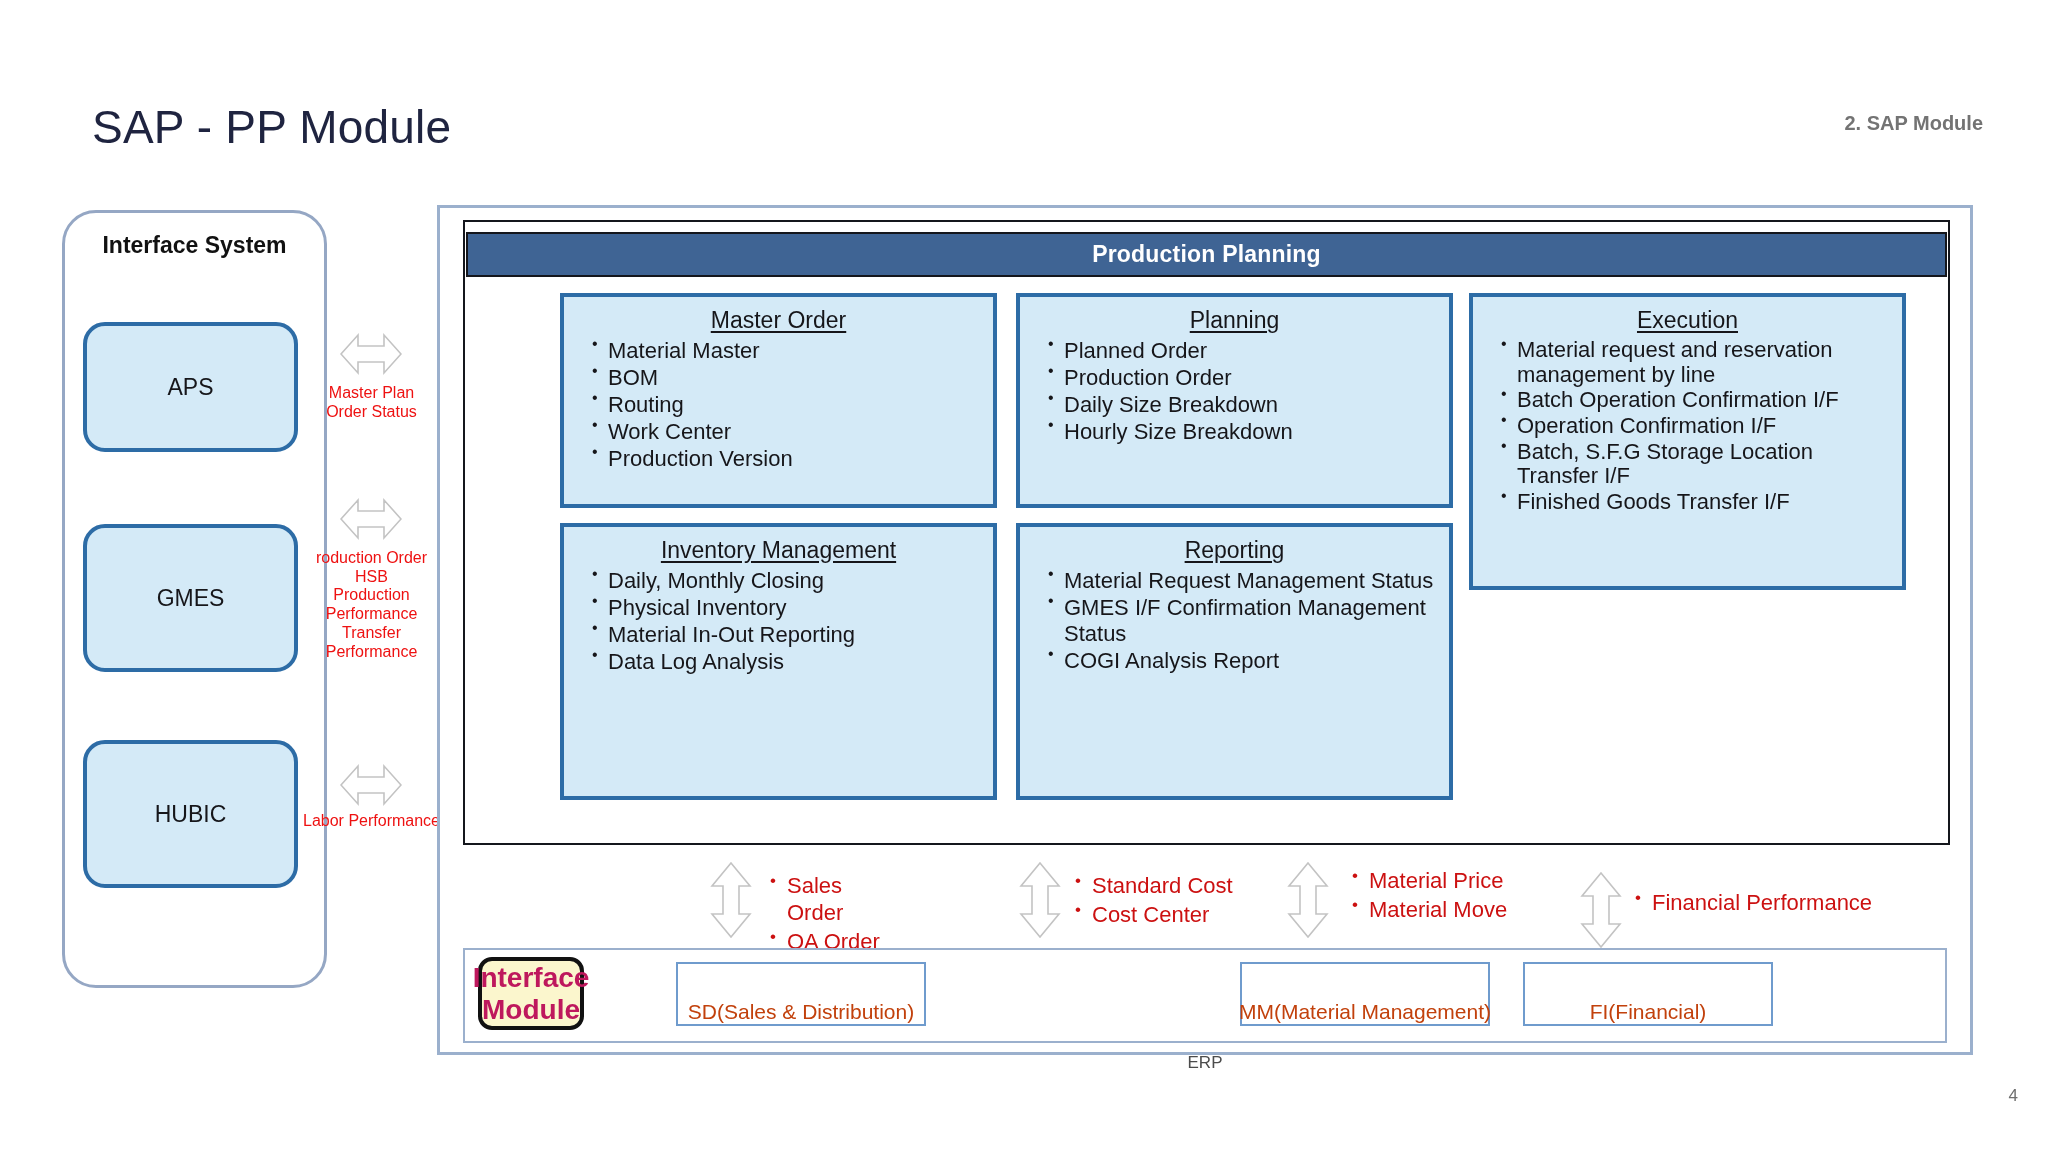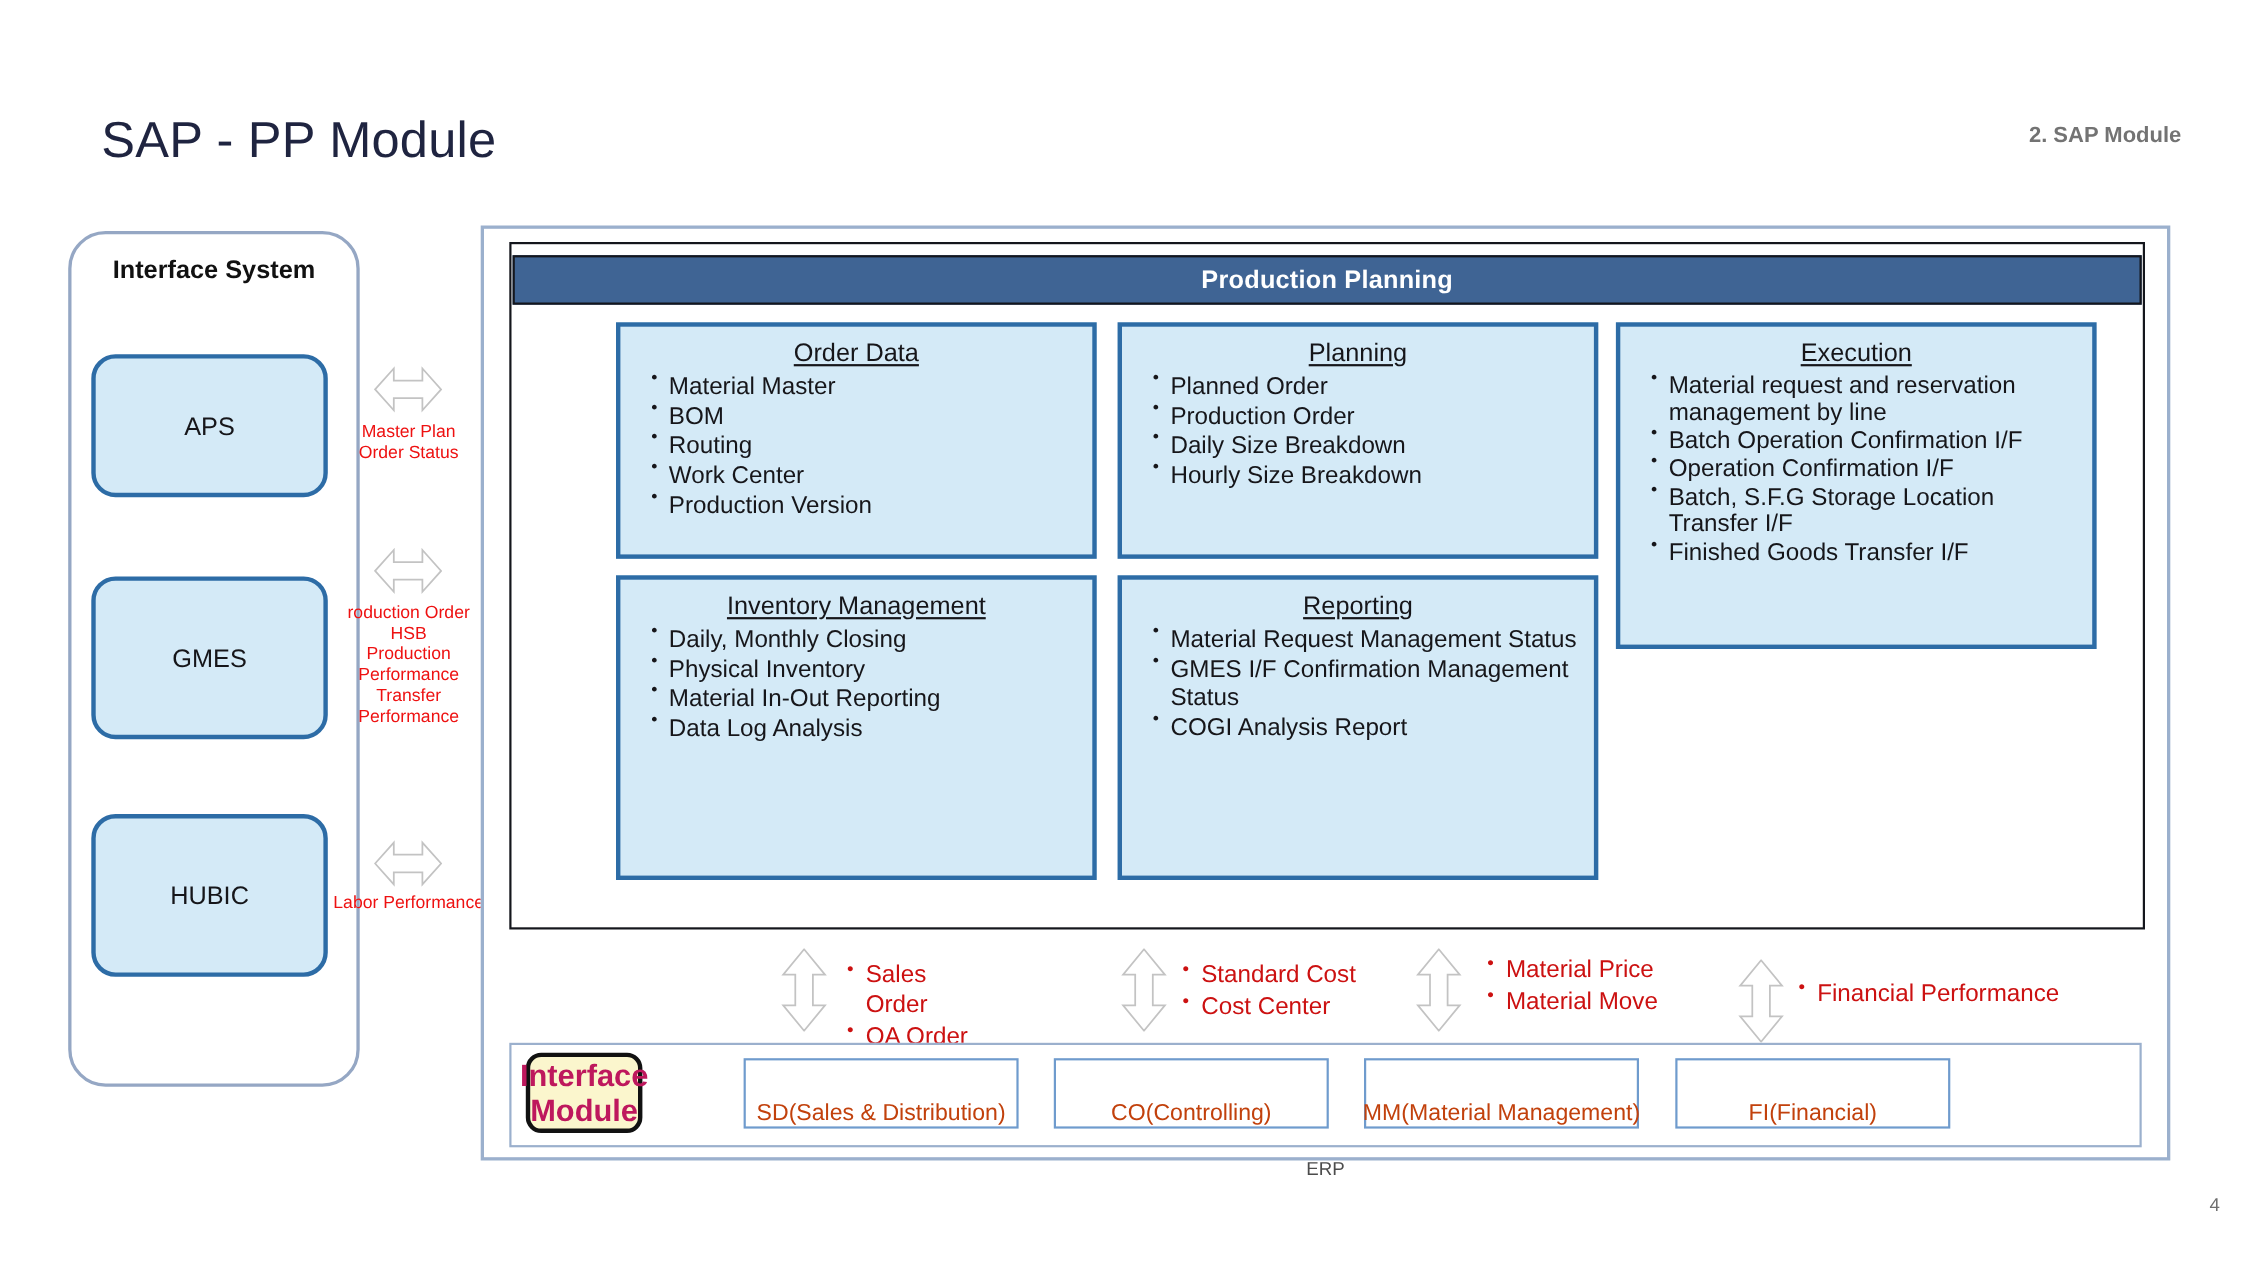--- a/index.html
+++ b/index.html
@@ -202,21 +202,21 @@
 Transfer
 Performance</div>
   <div class="iface-note" id="note-2">Labor Performance</div>
 
   <div class="erp-frame"></div>
 
   <div class="pp-frame"></div>
   <div class="pp-header">Production Planning</div>
 
   <div class="pp-box" id="ppbox-0">
-    <div class="pp-box-title">Order Data</div>
+    <div class="pp-box-title">Master Order</div>
     <ul class="pp-list">
       <li>Material Master</li>
       <li>BOM</li>
       <li>Routing</li>
       <li>Work Center</li>
       <li>Production Version</li>
     </ul>
   </div>
 
   <div class="pp-box" id="ppbox-1">
@@ -308,24 +308,20 @@
 
   <div class="iface-module-box">
     <span>Interface</span>
     <span>Module</span>
   </div>
 
   <div class="mod-box" id="mod-0">
     <span>SD</span>
     <span>(Sales &amp; Distribution)</span>
   </div>
-  <div class="mod-box" id="mod-1">
-    <span>CO</span>
-    <span>(Controlling)</span>
-  </div>
   <div class="mod-box" id="mod-2">
     <span>MM</span>
     <span>(Material Management)</span>
   </div>
   <div class="mod-box" id="mod-3">
     <span>FI</span>
     <span>(Financial)</span>
   </div>
 
   <div class="erp-caption">ERP</div>

